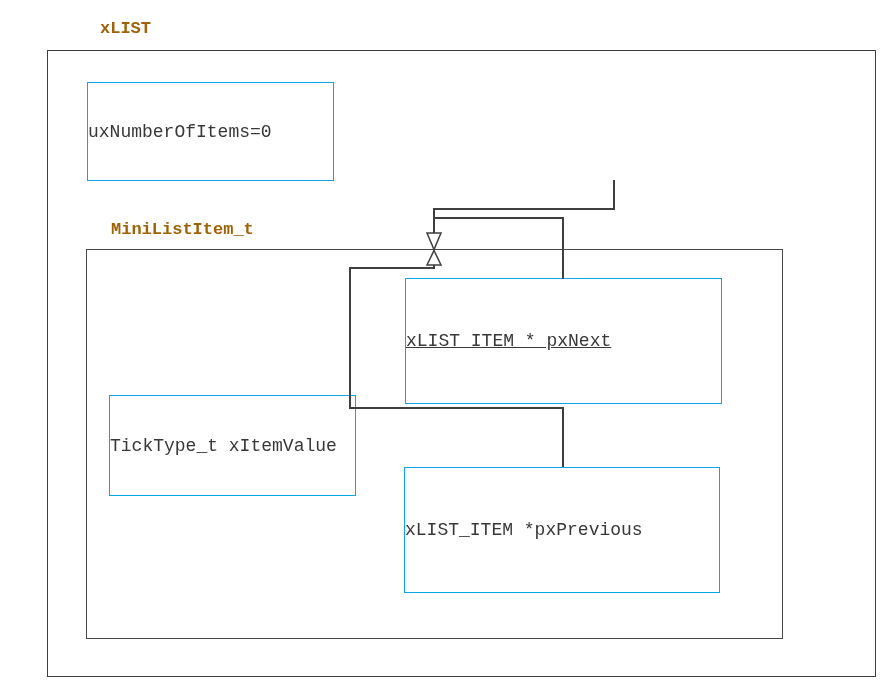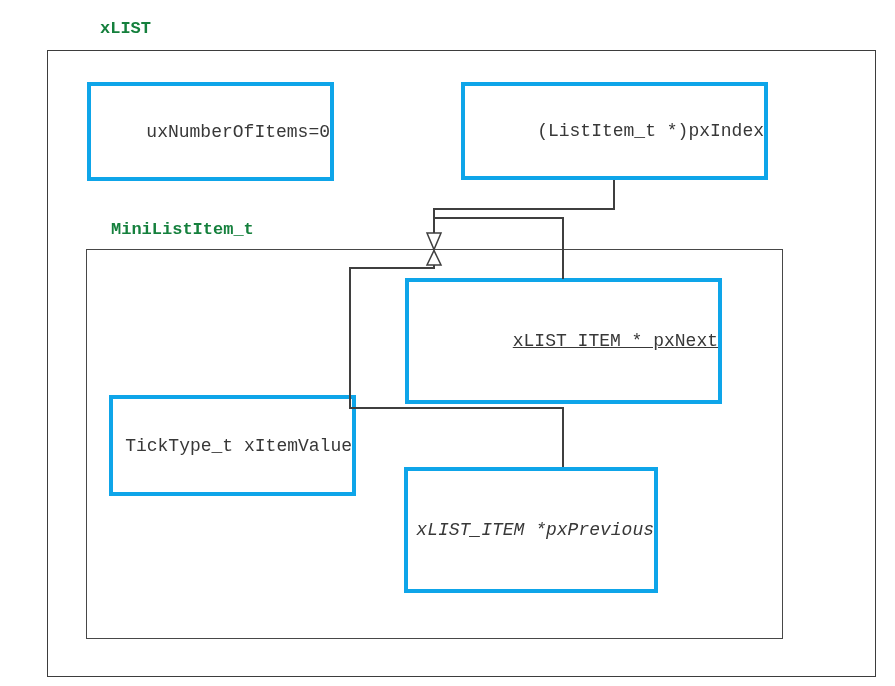--- a/index.html
+++ b/index.html
@@ -26,41 +26,41 @@
   #outer-rect {
     left: 47px; top: 50px; width: 829px; height: 627px;
     border-width: 1.5px;
     border-color: #3d3d3d;
   }
   #inner-rect {
     left: 86px; top: 249px; width: 697px; height: 390px;
   }
   .node-box {
     position: absolute;
-    border: 4px solid #0ea5e9;
+    border: 1px solid #0ea5e9;
     background: #ffffff;
     box-sizing: border-box;
     display: flex;
     align-items: center;
-    justify-content: flex-end;
+    justify-content: flex-start;
     z-index: 2;
     font-size: 18px;
     letter-spacing: 0;
     white-space: nowrap;
   }
   #box-uxnumberofitems { left: 87px;  top: 82px;  width: 247px; height: 99px; }
   #box-pxindex         { left: 461px; top: 82px;  width: 307px; height: 98px; }
   #box-pxnext          { left: 405px; top: 278px; width: 317px; height: 126px; text-decoration: underline; }
   #box-xitemvalue      { left: 109px; top: 395px; width: 247px; height: 101px; }
-  #box-pxprevious      { left: 404px; top: 467px; width: 254px; height: 126px; font-style: italic; }
+  #box-pxprevious      { left: 404px; top: 467px; width: 316px; height: 126px; }
   .struct-label {
     position: absolute;
     font-size: 17px;
     font-weight: bold;
-    color: #15803d;
+    color: #a16207;
     line-height: 20px;
     white-space: nowrap;
     z-index: 2;
   }
   #label-xlist        { left: 100px; top: 19px; }
   #label-minilistitem { left: 111px; top: 220px; font-family: Liberation Mono, monospace; }
   #connector-layer {
     position: absolute;
     left: 0; top: 0;
     width: 895px;
@@ -86,23 +86,20 @@
 <div id="canvas">
 
   <div class="struct-label" id="label-xlist">xLIST</div>
 
   <div class="rect" id="outer-rect"></div>
 
   <div class="node-box" id="box-uxnumberofitems">
     <span>uxNumberOfItems=0</span>
   </div>
 
-  <div class="node-box" id="box-pxindex">
-    <span>(ListItem_t *)pxIndex</span>
-  </div>
 
   <div class="struct-label" id="label-minilistitem">MiniListItem_t</div>
 
   <div class="rect" id="inner-rect"></div>
 
   <div class="node-box" id="box-pxnext">
     <span>xLIST_ITEM * pxNext</span>
   </div>
 
   <div class="node-box" id="box-xitemvalue">

